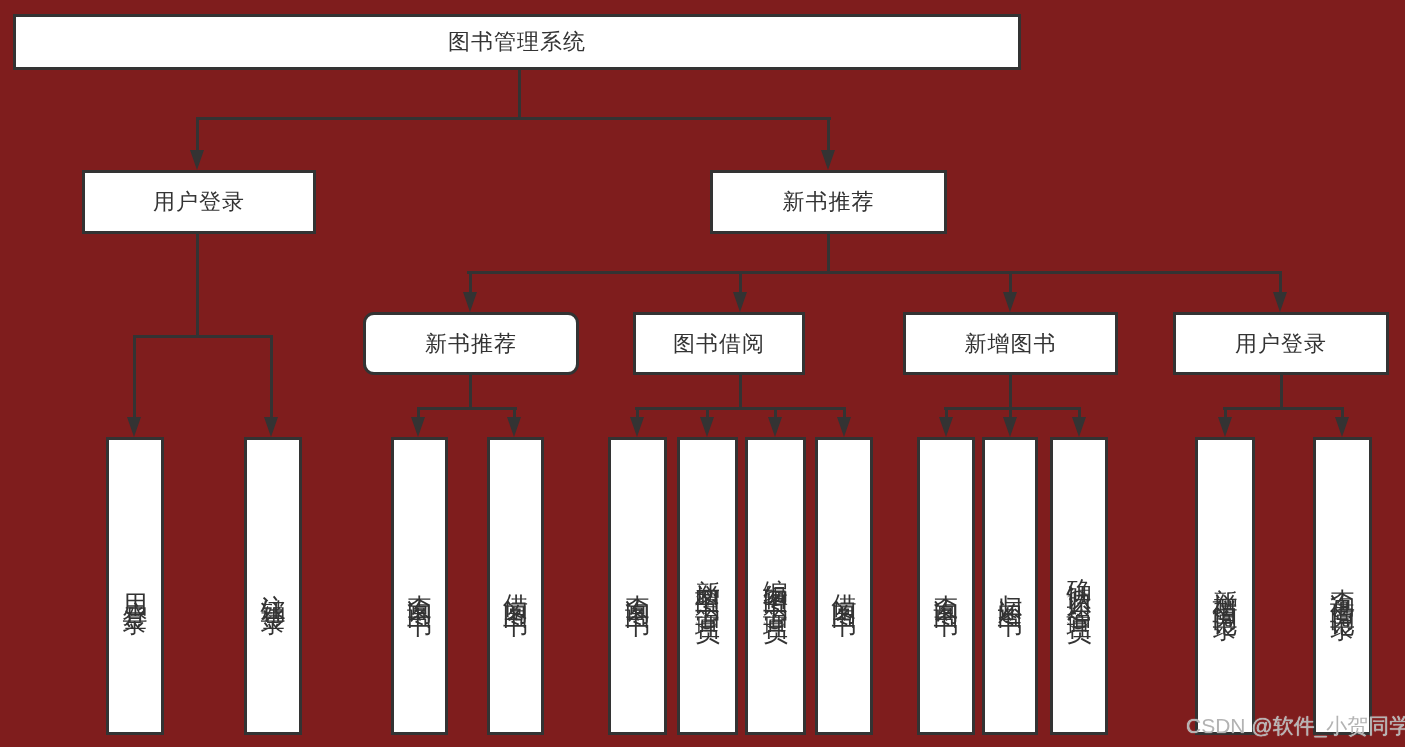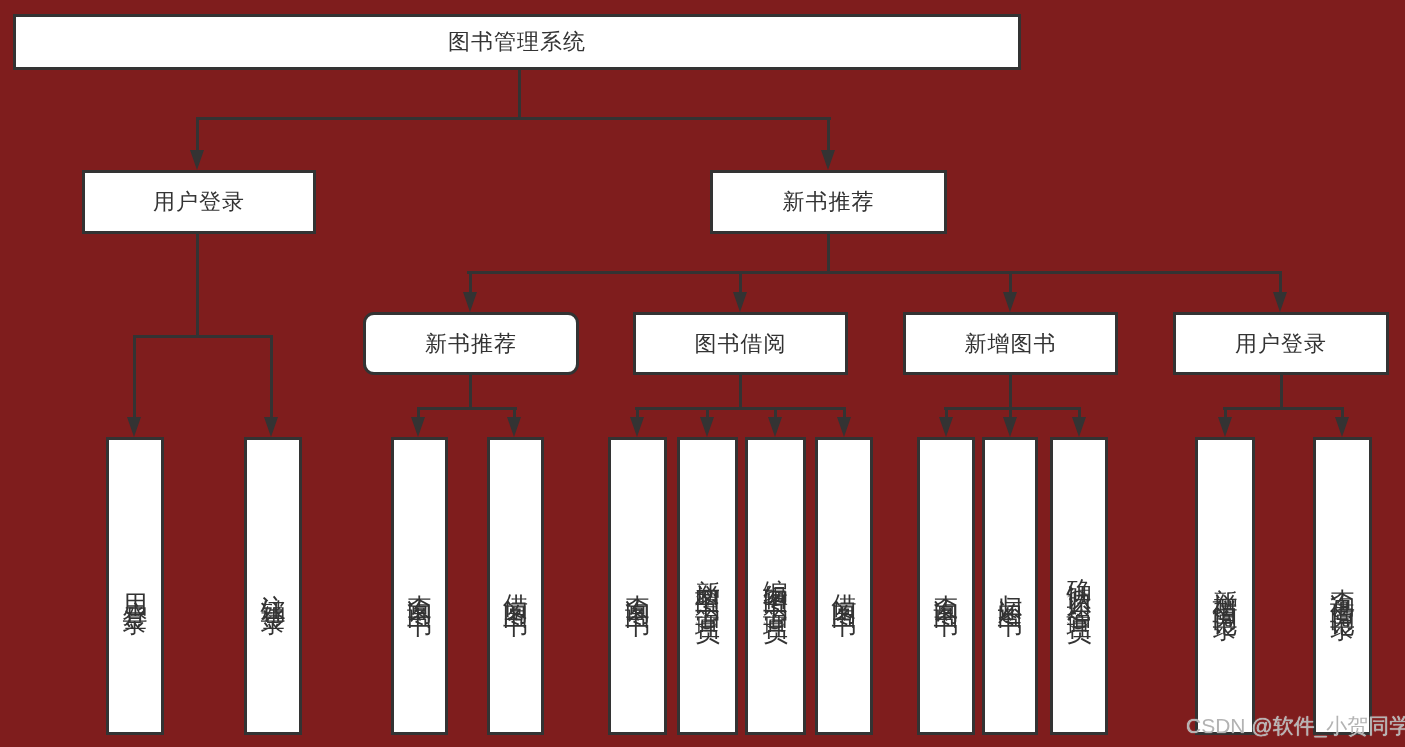--- a/index.html
+++ b/index.html
@@ -99,21 +99,21 @@
   <div class="vline" style="left:739px;top:271px;height:23px;"></div>
   <div class="arrow" style="left:733px;top:292px;"></div>
   <div class="vline" style="left:1009px;top:271px;height:23px;"></div>
   <div class="arrow" style="left:1003px;top:292px;"></div>
   <div class="vline" style="left:1279px;top:271px;height:23px;"></div>
   <div class="arrow" style="left:1273px;top:292px;"></div>
 
   <div class="box" style="left:363px;top:312px;width:216px;height:63px;border-radius:11px;">
     <span>新书推荐</span>
   </div>
-  <div class="box" style="left:633px;top:312px;width:215px;height:63px;">
+  <div class="box" style="left:633px;top:312px;width:172px;height:63px;">
     <span>图书借阅</span>
   </div>
   <div class="box" style="left:903px;top:312px;width:215px;height:63px;">
     <span>新增图书</span>
   </div>
   <div class="box" style="left:1173px;top:312px;width:216px;height:63px;">
     <span>用户登录</span>
   </div>
 
   <div class="vline" style="left:469px;top:375px;height:35px;"></div>

